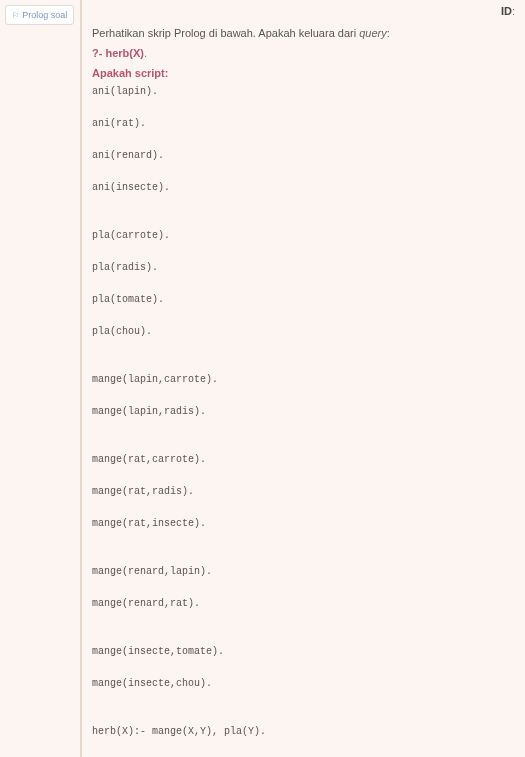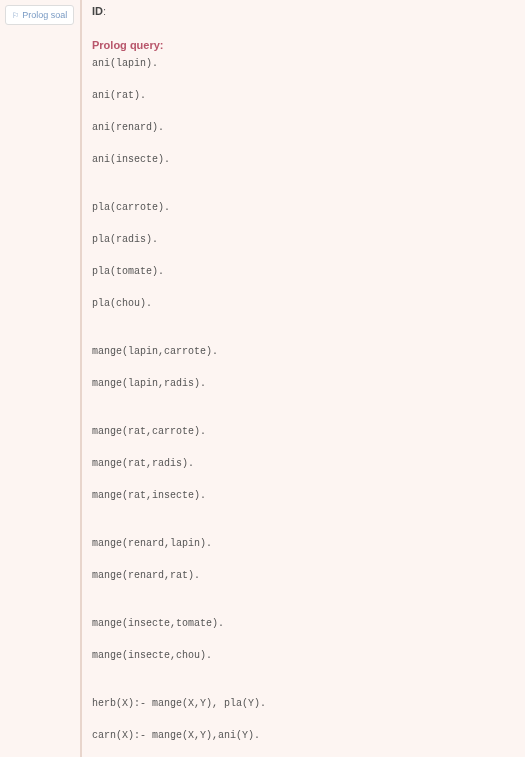--- a/index.html
+++ b/index.html
@@ -42,21 +42,22 @@
       flex: 1;
       border-left: 2px solid #e8d5cc;
       padding: 5px 10px;
       font-size: 11px;
       color: #555;
     }
     
     .id-label {
       font-size: 11px;
       color: #666;
-      margin-bottom: 22px;
+      margin-bottom: 10px;
+      text-align: right;
     }
     
     .id-label strong {
       color: #444;
     }
     
     .instruction {
       font-size: 11px;
       color: #555;
       margin-bottom: 8px;
@@ -101,24 +102,30 @@
     <span class="flag-icon">⚐</span>
     <span>Prolog soal</span>
   </button>
 </div>
 
 <div class="main-content">
   <div class="id-label">
     <strong>ID</strong><span>:</span>
   </div>
 
+  <div class="instruction">
+    <span>Perhatikan skrip Prolog di bawah. Apakah keluara dari </span><span class="query-italic">query</span><span>:</span>
+  </div>
 
+  <div class="query-line">
+    <strong><span>?- </span><span>herb(X)</span></strong><span>.</span>
+  </div>
 
   <div class="script-header">
-    <span>Prolog query</span><span>:</span>
+    <span>Apakah script</span><span>:</span>
   </div>
 
   <div class="code-block">ani(lapin).
 
 ani(rat).
 
 ani(renard).
 
 ani(insecte).
 

